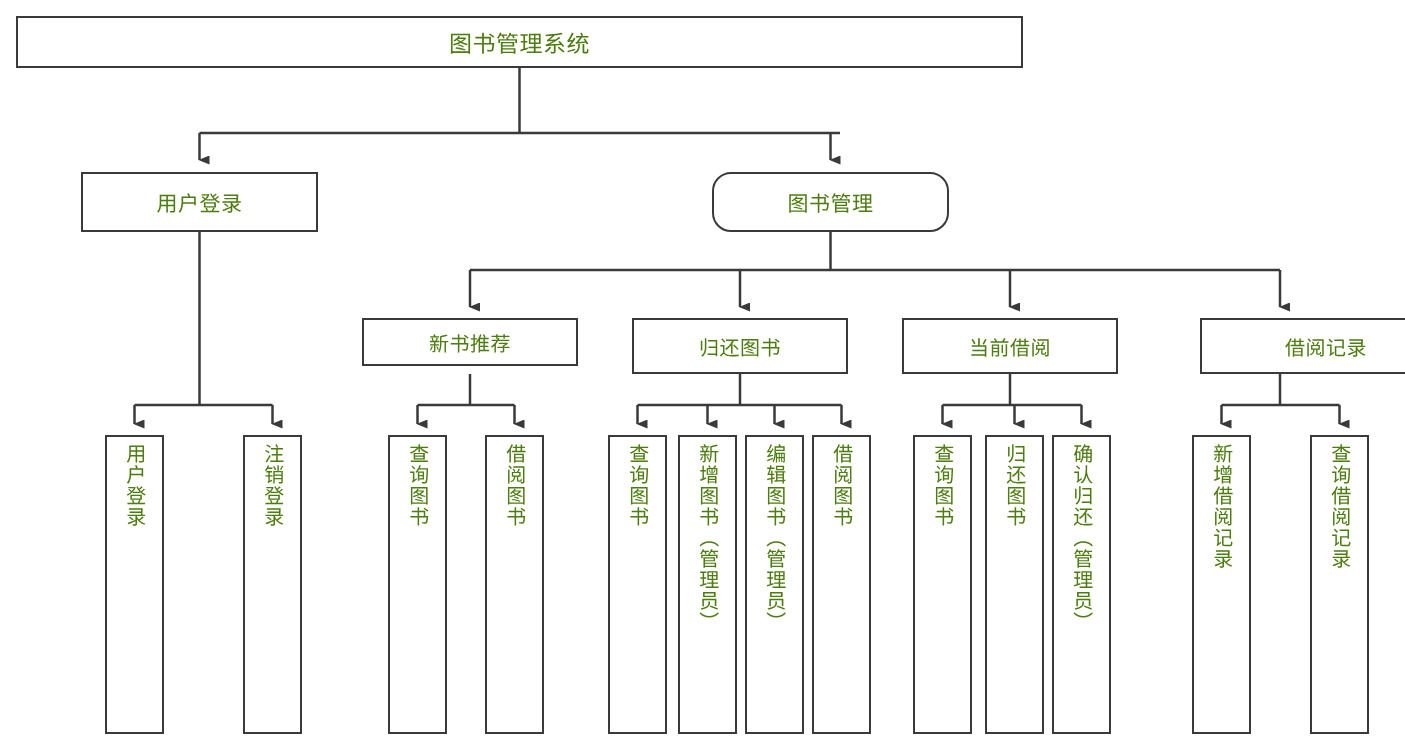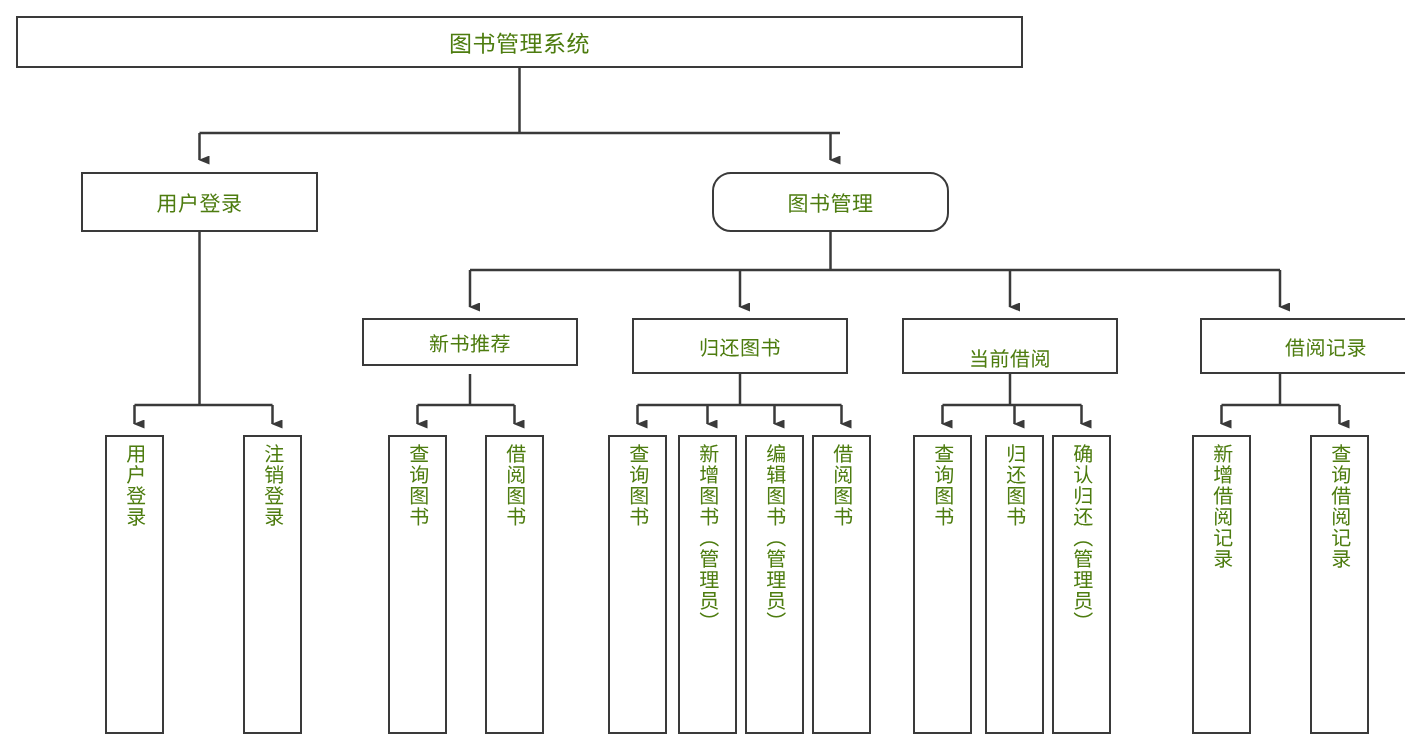--- a/index.html
+++ b/index.html
@@ -151,21 +151,21 @@
   <div class="node level1" style="left:712px; top:172px; width:237px; height:60px;border-radius:19px;">
     <span class="node-label">图书管理</span>
   </div>
 
   <div class="node level2" style="left:362px; top:318px; width:216px; height:48px;">
     <span class="node-label">新书推荐</span>
   </div>
   <div class="node level2" style="left:632px; top:318px; width:216px; height:56px;">
     <span class="node-label">归还图书</span>
   </div>
-  <div class="node level2" style="left:902px; top:318px; width:216px; height:56px;align-items:flex-end;">
+  <div class="node level2" style="left:902px; top:318px; width:216px; height:56px;">
     <span class="node-label">当前借阅</span>
   </div>
   <div class="node level2" style="left:1200px; top:318px; width:216px; height:56px;padding-left:36px;">
     <span class="node-label">借阅记录</span>
   </div>
 
   <div class="node leaf" style="left:105px; top:435px; width:59px; height:299px;">
     <span class="node-label">用户登录</span>
   </div>
   <div class="node leaf" style="left:243px; top:435px; width:59px; height:299px;">

